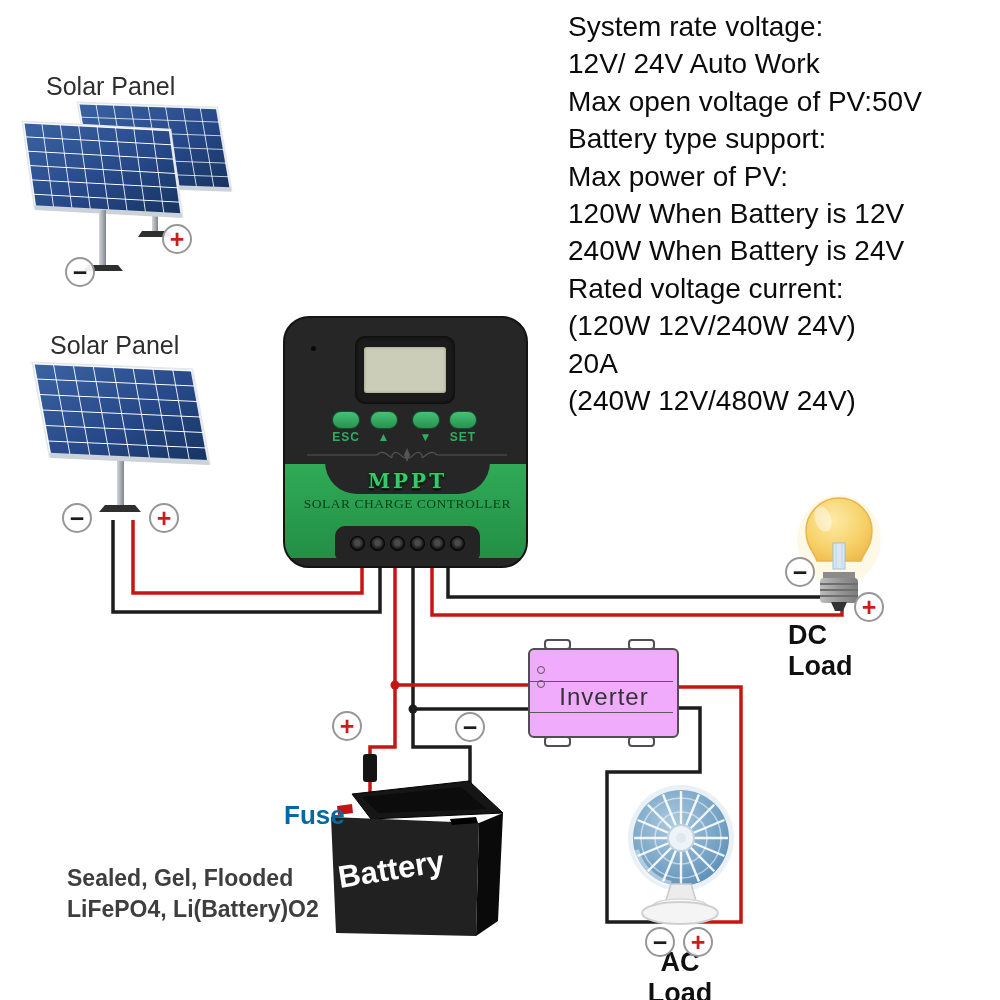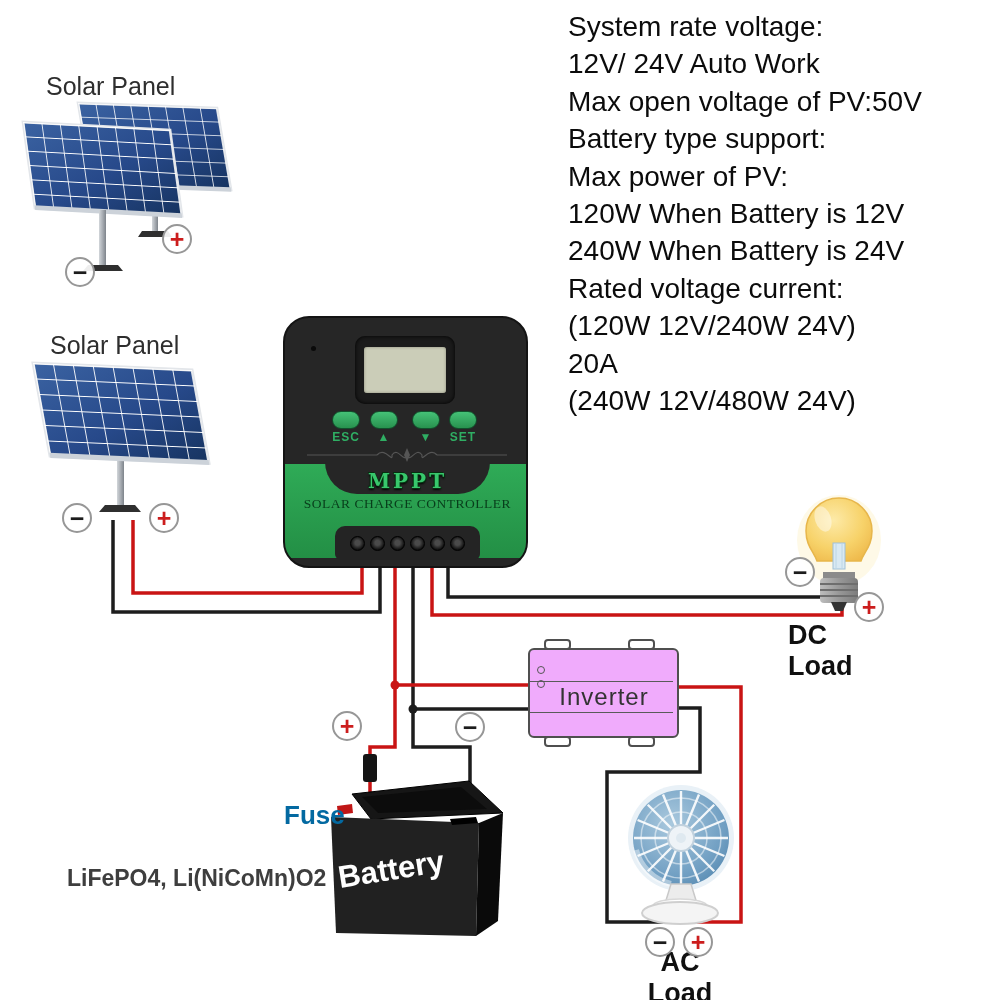--- a/index.html
+++ b/index.html
@@ -262,21 +262,22 @@
 <div class="abs pm plus" style="left:683px;top:927px;">
     <span>+</span>
   </div>
 
 <div class="abs panel-label" id="solar-label-top">Solar Panel</div>
 <div class="abs panel-label" id="solar-label-mid">Solar Panel</div>
 <div class="abs" id="fuse-label">Fuse</div>
 <div class="abs" id="dc-load-label">DC Load</div>
 <div class="abs" id="ac-load-label">AC Load</div>
 <div class="abs" id="battery-types">
-  <div>LiFePO4, Li(NiCoMn)O2</div>
+  <div>Sealed, Gel, Flooded</div>
+  <div>LiFePO4, Li(Battery)O2</div>
 </div>
 
 <div class="abs" id="spec-block">
   <div class="spec-line">System rate voltage:</div>
   <div class="spec-line">12V/ 24V Auto Work</div>
   <div class="spec-line">Max open voltage of PV:50V</div>
   <div class="spec-line">Battery type support:</div>
   <div class="spec-line">Max power of PV:</div>
   <div class="spec-line">120W When Battery is 12V</div>
   <div class="spec-line">240W When Battery is 24V</div>

